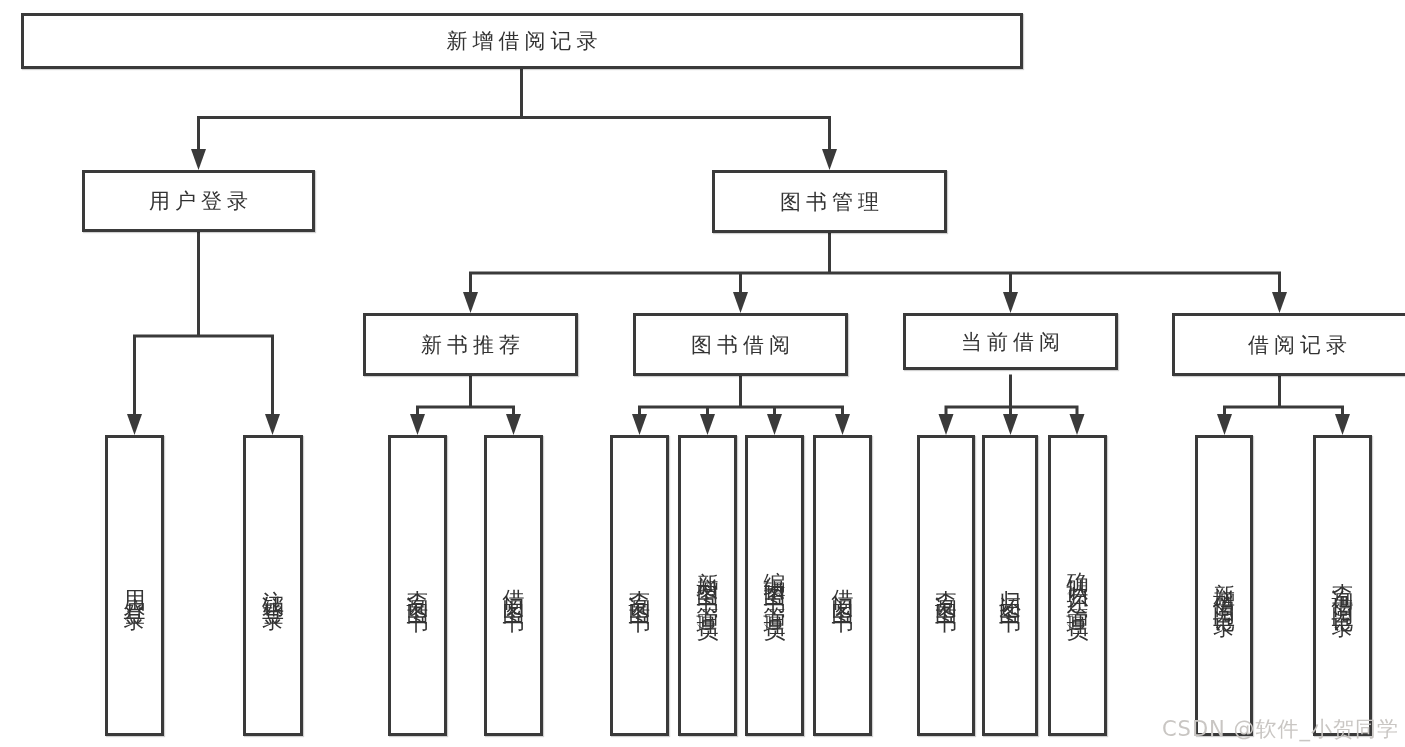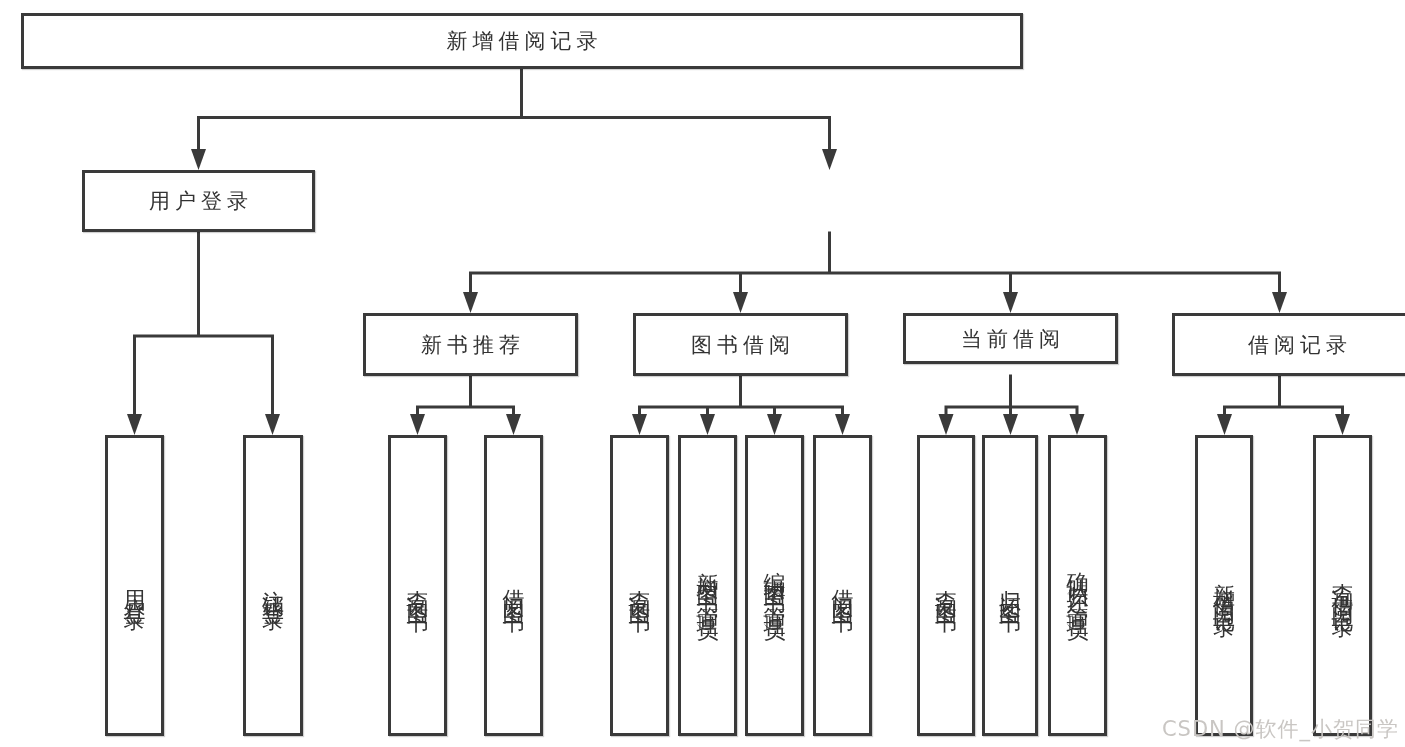--- a/index.html
+++ b/index.html
@@ -97,24 +97,25 @@
       <polygon points="1010.5,435 1003,414 1018,414"></polygon>
       <polygon points="1077,435 1069.5,414 1084.5,414"></polygon>
       <polygon points="1224.5,435 1217,414 1232,414"></polygon>
       <polygon points="1342.5,435 1335,414 1350,414"></polygon>
     </g>
   </svg>
 
   <div class="node h-node" style="left:21px; top:13px; width:1002px; height:56px;">新增借阅记录</div>
 
   <div class="node h-node" style="left:82px; top:170px; width:233px; height:62px;">用户登录</div>
+  <div class="node h-node" style="left:712px; top:170px; width:235px; height:63px;">图书管理</div>
 
   <div class="node h-node" style="left:363px; top:313px; width:215px; height:63px;">新书推荐</div>
   <div class="node h-node" style="left:633px; top:313px; width:215px; height:63px;">图书借阅</div>
-  <div class="node h-node" style="left:903px; top:313px; width:215px; height:51px;">当前借阅</div>
+  <div class="node h-node" style="left:903px; top:313px; width:215px; height:57px;">当前借阅</div>
   <div class="node h-node" style="left:1172px; top:313px; width:251px; height:63px;">借阅记录</div>
 
   <div class="node v-node" style="left:105px; top:435px; width:59px; height:301px;">用户登录</div>
   <div class="node v-node" style="left:243px; top:435px; width:60px; height:301px;">注销登录</div>
 
   <div class="node v-node" style="left:388px; top:435px; width:59px; height:301px;">查询图书</div>
   <div class="node v-node" style="left:484px; top:435px; width:59px; height:301px;">借阅图书</div>
 
   <div class="node v-node" style="left:610px; top:435px; width:59px; height:301px;">查询图书</div>
   <div class="node v-node" style="left:678px; top:435px; width:59px; height:301px;">新增图书（管理员）</div>

